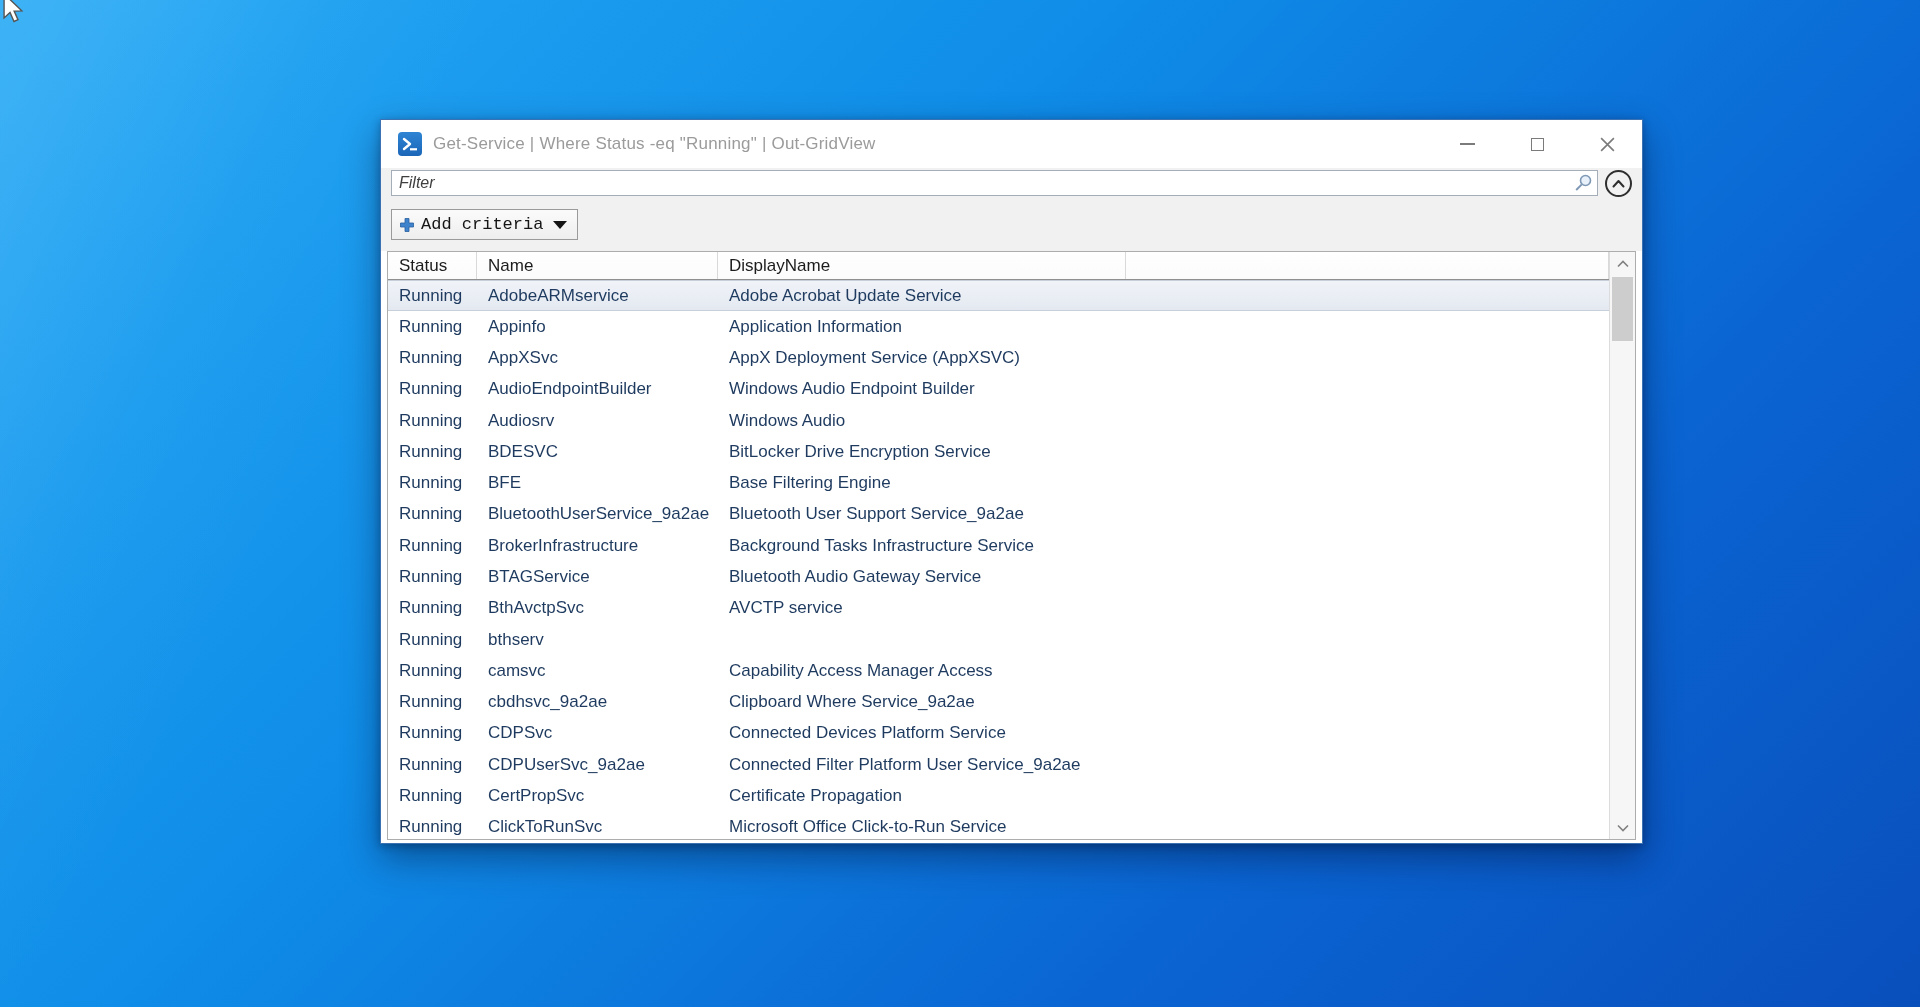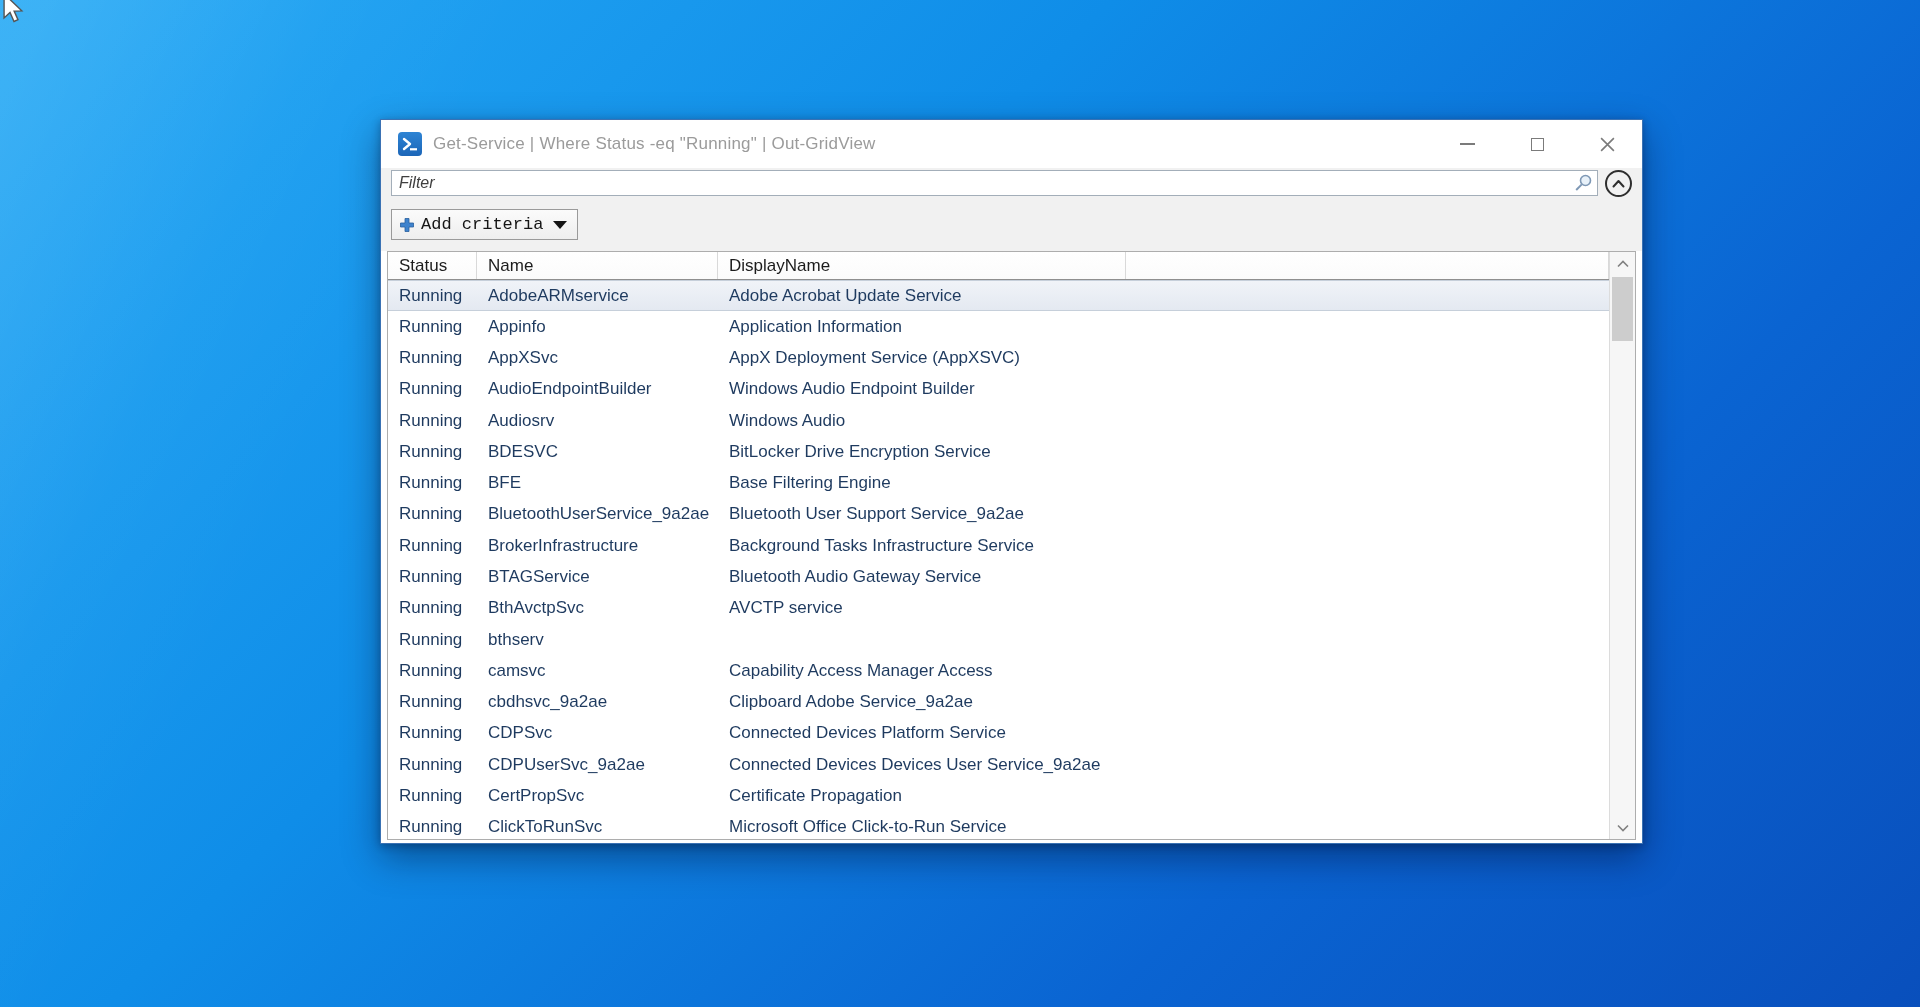--- a/index.html
+++ b/index.html
@@ -228,33 +228,33 @@
             </div>
             <div class="grow">
               <div class="gcell c1">Running</div>
               <div class="gcell c2">camsvc</div>
               <div class="gcell c3">Capability Access Manager Access</div>
               <div class="gcell cfill"></div>
             </div>
             <div class="grow">
               <div class="gcell c1">Running</div>
               <div class="gcell c2">cbdhsvc_9a2ae</div>
-              <div class="gcell c3">Clipboard Adobe Service_9a2ae</div>
+              <div class="gcell c3">Clipboard Where Service_9a2ae</div>
               <div class="gcell cfill"></div>
             </div>
             <div class="grow">
               <div class="gcell c1">Running</div>
               <div class="gcell c2">CDPSvc</div>
               <div class="gcell c3">Connected Devices Platform Service</div>
               <div class="gcell cfill"></div>
             </div>
             <div class="grow">
               <div class="gcell c1">Running</div>
               <div class="gcell c2">CDPUserSvc_9a2ae</div>
-              <div class="gcell c3">Connected Devices Devices User Service_9a2ae</div>
+              <div class="gcell c3">Connected Filter Platform User Service_9a2ae</div>
               <div class="gcell cfill"></div>
             </div>
             <div class="grow">
               <div class="gcell c1">Running</div>
               <div class="gcell c2">CertPropSvc</div>
               <div class="gcell c3">Certificate Propagation</div>
               <div class="gcell cfill"></div>
             </div>
             <div class="grow">
               <div class="gcell c1">Running</div>

